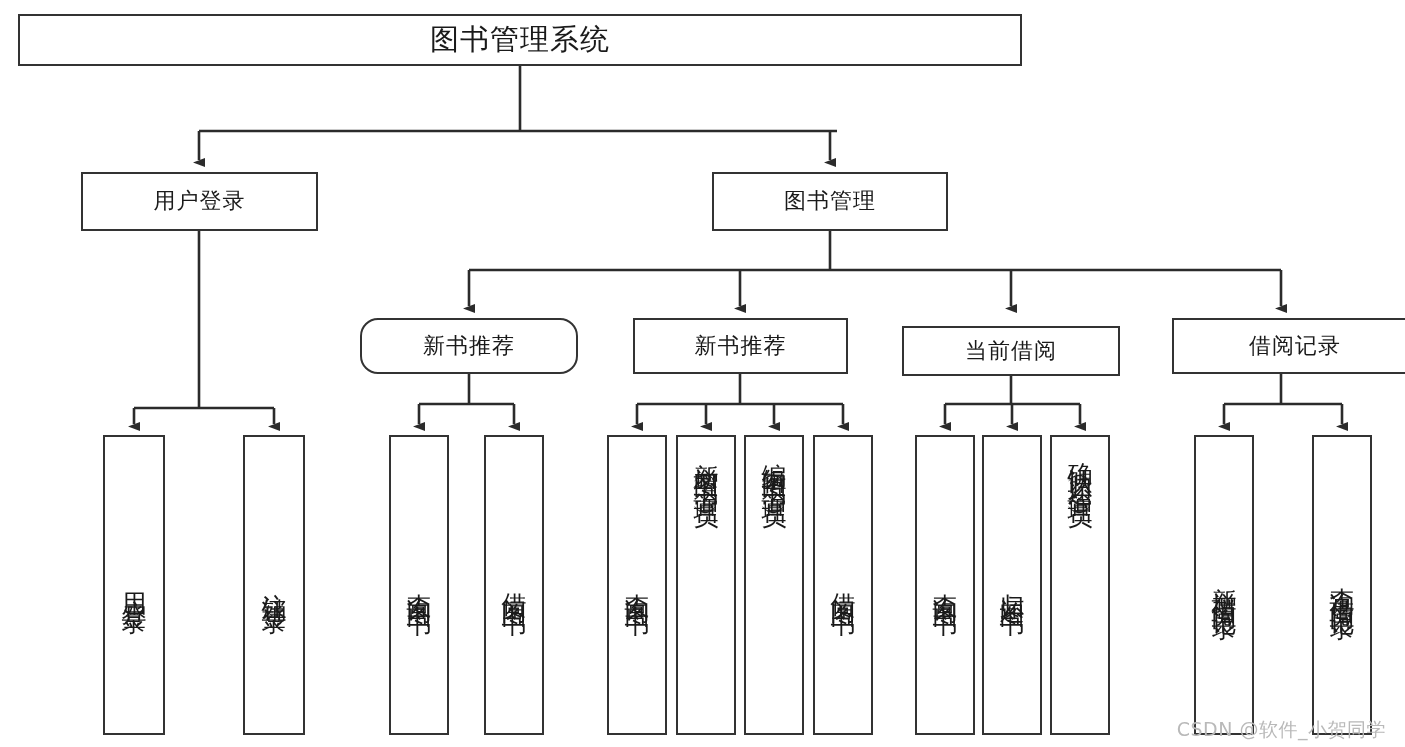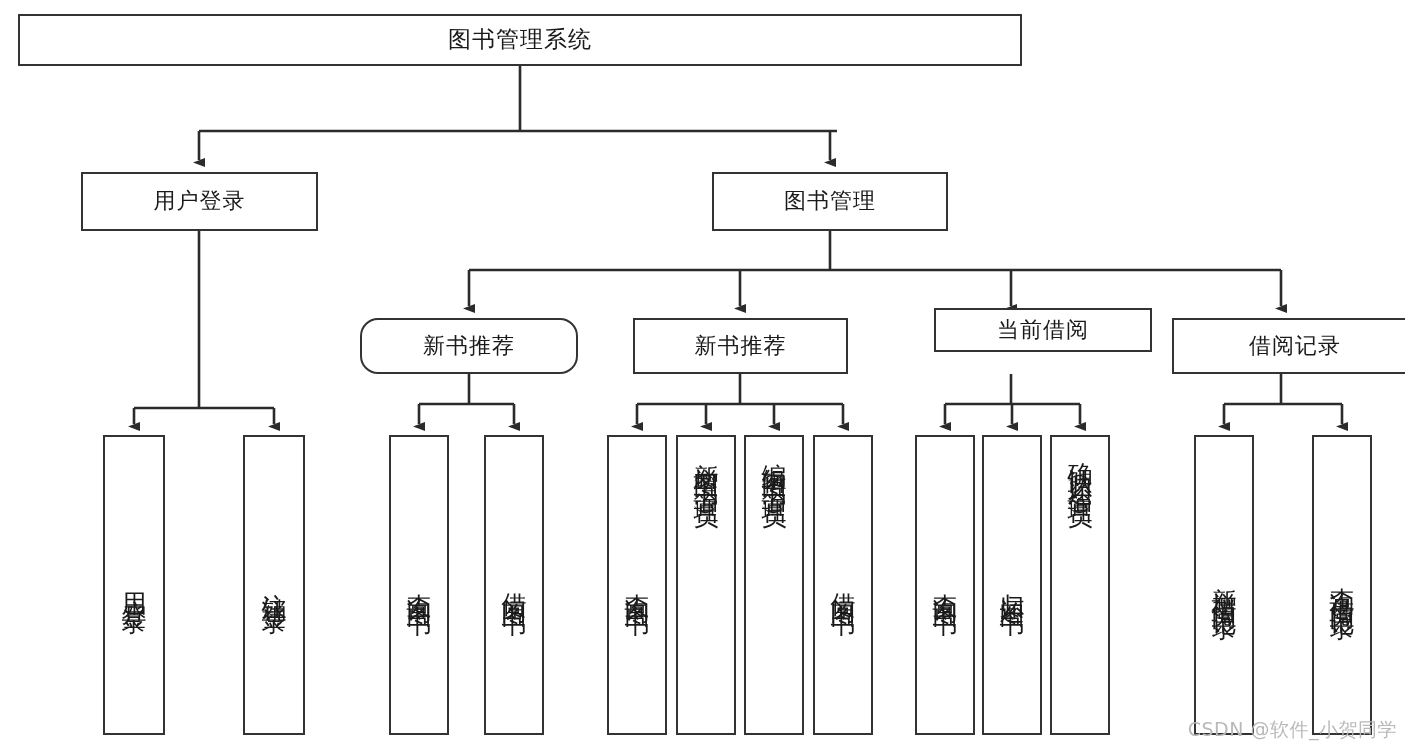--- a/index.html
+++ b/index.html
@@ -33,21 +33,21 @@
     align-items: center;
     justify-content: center;
     color: #1a1a1a;
   }
   .node.horiz {
     font-size: 22px;
     letter-spacing: 1px;
     line-height: 1.1;
   }
   .node.root {
-    font-size: 23px;
+    font-size: 29px;
   }
   .node.vert {
     align-items: flex-start;
     justify-content: center;
     padding-top: 0;
   }
   .vert-text {
     writing-mode: vertical-rl;
     text-orientation: upright;
     font-size: 25px;
@@ -63,21 +63,21 @@
     align-items: center;
   }
   .node.vert.top {
     align-items: flex-start;
   }
   .node.vert.top .vert-text {
     margin-top: 6px;
   }
   #watermark {
     position: absolute;
-    right: 8px;
+    right: 19px;
     bottom: 4px;
     font-size: 19px;
     color: #b9b9b9;
     white-space: nowrap;
     letter-spacing: 0.5px;
   }
 </style>
 </head>
 <body>
 
@@ -136,21 +136,21 @@
   <div class="node horiz root" style="left:18px; top:14px; width:1004px; height:52px;">图书管理系统</div>
 
   <div class="node horiz" style="left:81px; top:172px; width:237px; height:59px;">用户登录</div>
 
   <div class="node horiz" style="left:712px; top:172px; width:236px; height:59px;text-align:center;">图书管理</div>
 
   <div class="node horiz" style="left:360px; top:318px; width:218px; height:56px;border-radius:18px;">新书推荐</div>
 
   <div class="node horiz" style="left:633px; top:318px; width:215px; height:56px;">新书推荐</div>
 
-  <div class="node horiz" style="left:902px; top:308px; width:218px; height:44px;margin-left:32px;">当前借阅</div>
+  <div class="node horiz" style="left:902px; top:326px; width:218px; height:50px;">当前借阅</div>
 
   <div class="node horiz" style="left:1172px; top:318px; width:246px; height:56px;">借阅记录</div>
 
   <div class="node vert centered" style="left:103px; top:435px; width:62px; height:300px;">
     <span class="vert-text">用户登录</span>
   </div>
 
   <div class="node vert centered" style="left:243px; top:435px; width:62px; height:300px;">
     <span class="vert-text">注销登录</span>
   </div>

